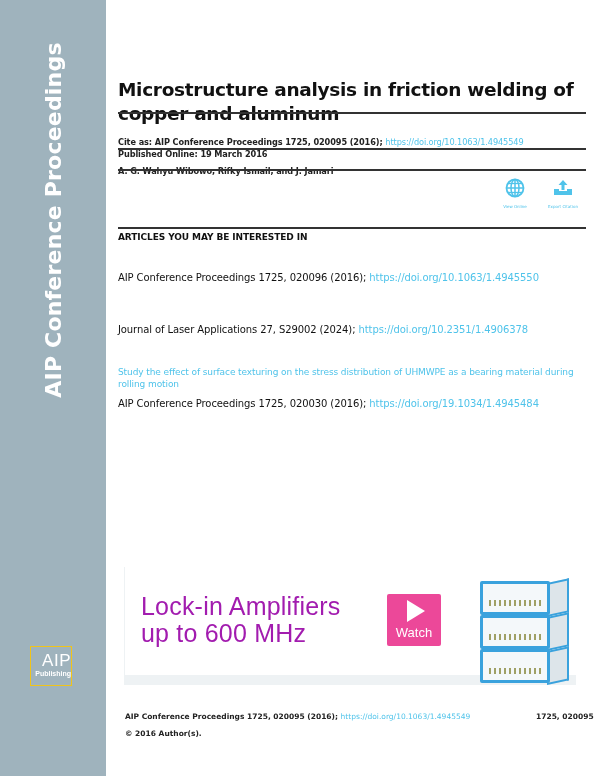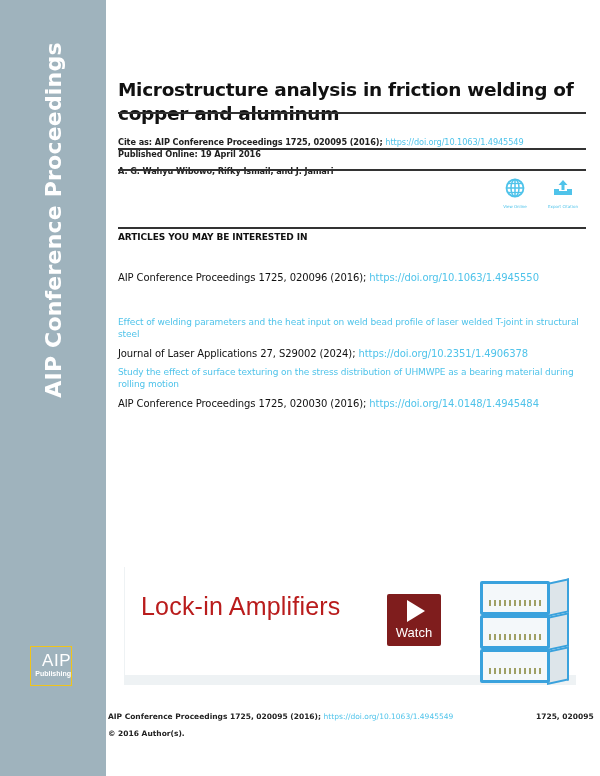--- a/index.html
+++ b/index.html
@@ -48,56 +48,56 @@
     .article .cite { font-size: 10px; line-height: 12px; color: #111; margin-top: 8px; white-space: nowrap; letter-spacing: -0.1px; }
     .article .cite .link { font-weight: normal; }
 
     .ad {
       position: absolute; left: 124px; top: 567px; width: 451px; height: 118px;
       background: #ffffff; border-left: 1px solid #eef2f4; overflow: hidden;
     }
     .ad .ad-floor { position: absolute; left: 0; bottom: 0; width: 100%; height: 10px; background: #eef2f4; }
     .ad-text {
       position: absolute; left: 16px; top: 26px;
-      color: #b91c1c; font-family: "Liberation Sans", sans-serif; font-size: 25px; line-height: 27px;
+      color: #a21caf; font-family: "Liberation Sans", sans-serif; font-size: 25px; line-height: 27px;
       letter-spacing: 0.2px;
     }
     .watch-btn {
       position: absolute; left: 262px; top: 27px; width: 54px; height: 52px;
-      background: #7f1d1d; border-radius: 2px; color: #fff; text-align: center;
+      background: #ec4899; border-radius: 2px; color: #fff; text-align: center;
     }
     .watch-btn .play { width: 0; height: 0; border-left: 18px solid #fff; border-top: 11px solid transparent; border-bottom: 11px solid transparent; margin: 6px auto 0 20px; }
     .watch-btn .wlbl { font-family: "Liberation Sans", sans-serif; font-size: 13px; margin-top: 3px; }
     .device { position: absolute; left: 355px; top: 8px; width: 95px; height: 112px; }
     .unit { position: absolute; left: 0; width: 70px; height: 34px; background: #f4f8fa; border: 3px solid #3aa2dd; box-sizing: border-box; border-radius: 2px; }
     .unit-side { position: absolute; left: 67px; width: 22px; height: 34px; background: #dde5ea; border: 2px solid #3aa2dd; border-left: none; box-sizing: border-box; transform: skewY(-12deg); transform-origin: left top; }
     .dots { position: absolute; left: 6px; top: 16px; width: 54px; height: 6px; background: repeating-linear-gradient(90deg, #8a8a40 0 2px, transparent 2px 5px); opacity: .8; }
 
-    .footer { position: absolute; left: 108px; font-size: 7.5px; font-weight: bold; color: #222; white-space: nowrap; }
+    .footer { position: absolute; left: 125px; font-size: 7.5px; font-weight: bold; color: #222; white-space: nowrap; }
   </style>
 </head>
 <body>
 
 <div class="sidebar">
   <div class="sidebar-title">AIP Conference Proceedings</div>
   <div class="aip-logo">
     <div class="big">AIP</div>
     <div class="small">Publishing</div>
   </div>
 </div>
 
 <div class="main">
   <div class="title">Microstructure analysis in friction welding of copper and aluminum</div>
 
   <div class="rule" style="top:112px;height:2px;"></div>
 
   <div class="meta" style="top:121px;">
     <span>Cite as: AIP Conference Proceedings 1725, 020095 (2016); </span><span class="link">https://doi.org/10.1063/1.4945549</span>
   </div>
-  <div class="meta" style="top:133px;">Published Online: 19 April 2016</div>
+  <div class="meta" style="top:133px;">Published Online: 19 March 2016</div>
 
   <div class="rule" style="top:148px;height:1.5px;"></div>
 
   <div class="meta" style="top:150px;">A. G. Wahyu Wibowo, Rifky Ismail, and J. Jamari</div>
 
   <div class="rule" style="top:169px;height:1.5px;"></div>
 
   <div class="icon-btn" style="left:377px;">
     <svg width="20" height="20" viewBox="0 0 20 20">
       <circle cx="10" cy="10" r="8.5" fill="none" stroke="#4fc3ea" stroke-width="1.8"></circle>
@@ -121,38 +121,38 @@
 
   <div class="section-head">ARTICLES YOU MAY BE INTERESTED IN</div>
 
   <div class="article" style="top:264px;">
     <div class="cite">
       <span>AIP Conference Proceedings 1725, 020096 (2016); </span><span class="link">https://doi.org/10.1063/1.4945550</span>
     </div>
   </div>
 
   <div class="article" style="top:316px;">
-    <div class="atitle">Effect of welding parameters and the heat input on weld bead profile of laser welded T-joint in structural steel</div>
     <div class="cite">
       <span>Journal of Laser Applications 27, S29002 (2024); </span><span class="link">https://doi.org/10.2351/1.4906378</span>
     </div>
   </div>
 
   <div class="article" style="top:366px;">
     <div class="atitle">Study the effect of surface texturing on the stress distribution of UHMWPE as a bearing material during rolling motion</div>
     <div class="cite">
-      <span>AIP Conference Proceedings 1725, 020030 (2016); </span><span class="link">https://doi.org/14.0148/1.4945484</span>
+      <span>AIP Conference Proceedings 1725, 020030 (2016); </span><span class="link">https://doi.org/19.1034/1.4945484</span>
     </div>
   </div>
 </div>
 
 <div class="ad">
   <div class="ad-floor"></div>
   <div class="ad-text">
     <div>Lock-in Amplifiers</div>
+    <div>up to 600 MHz</div>
   </div>
   <div class="watch-btn">
     <div class="play"></div>
     <div class="wlbl">Watch</div>
   </div>
   <div class="device">
     <div class="unit-side" style="top:8px;"></div>
     <div class="unit" style="top:6px;">
         <div class="dots"></div>
       </div>

